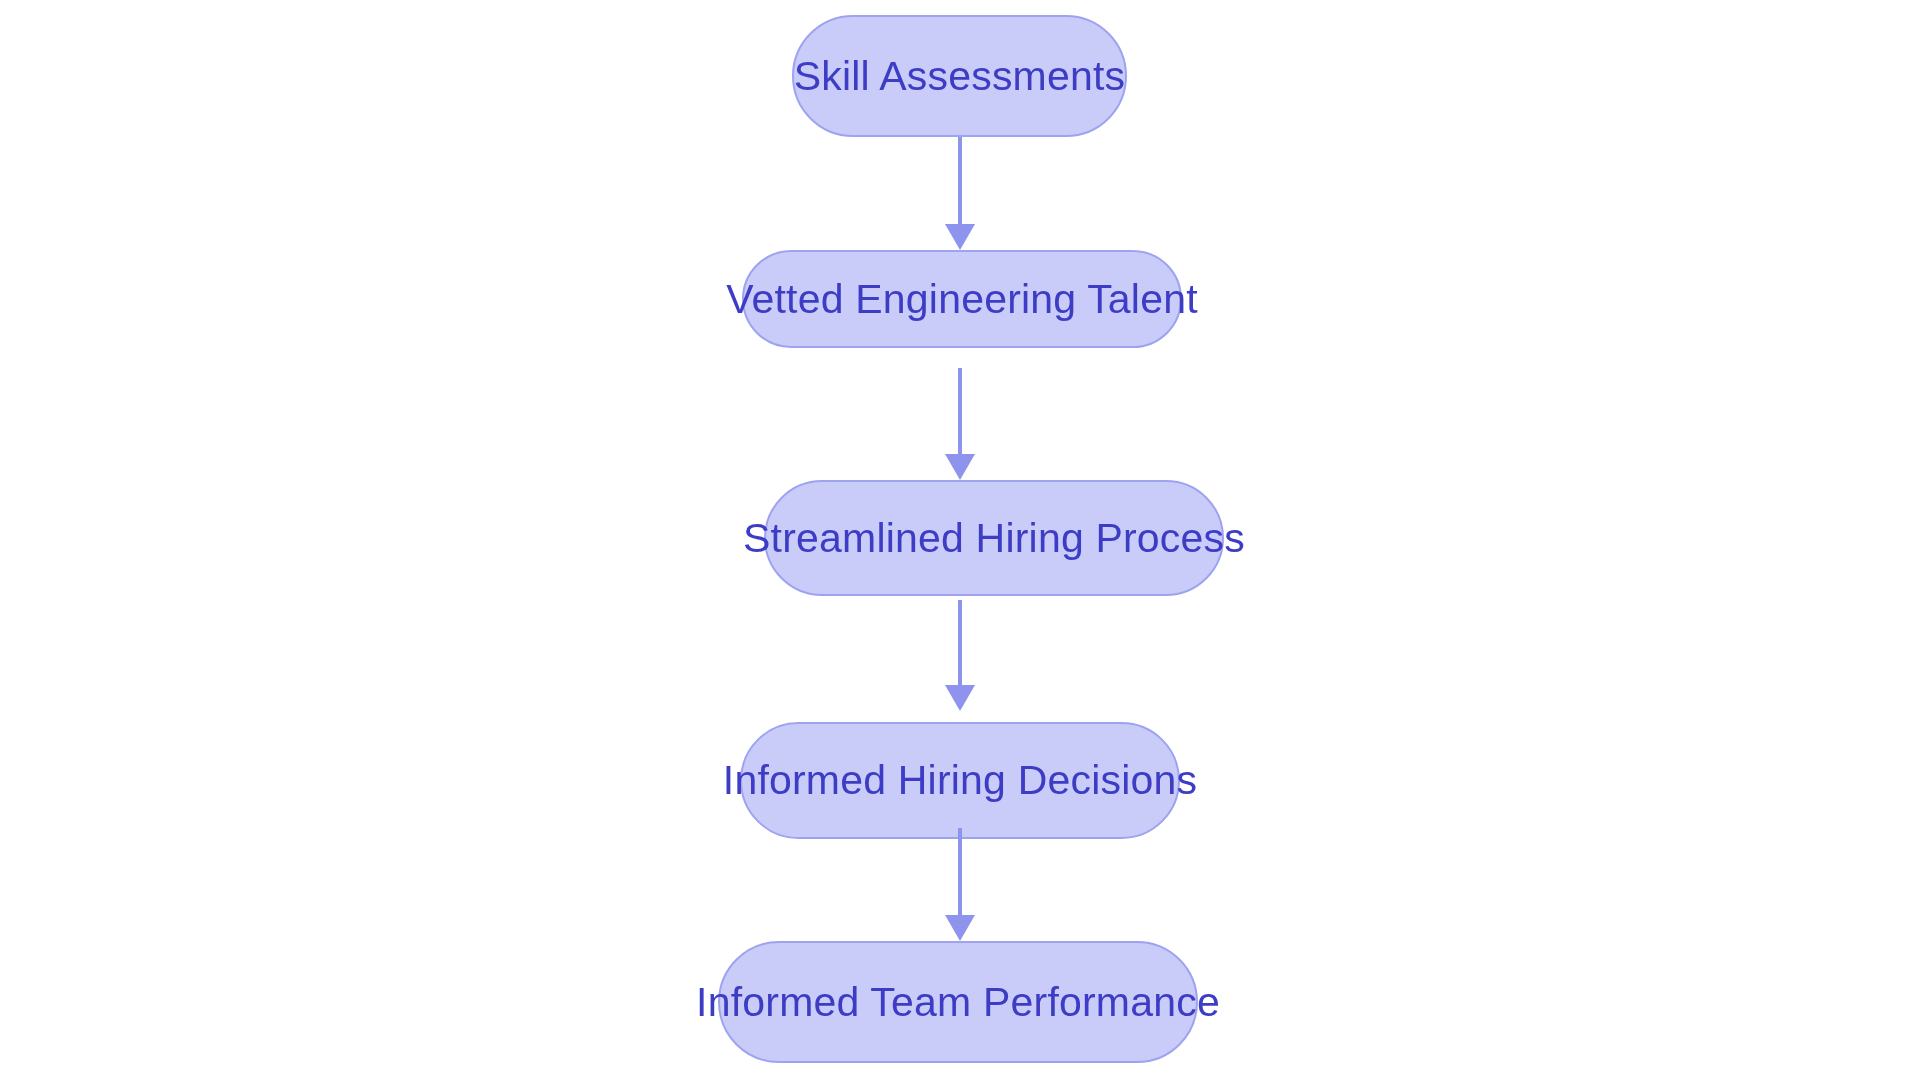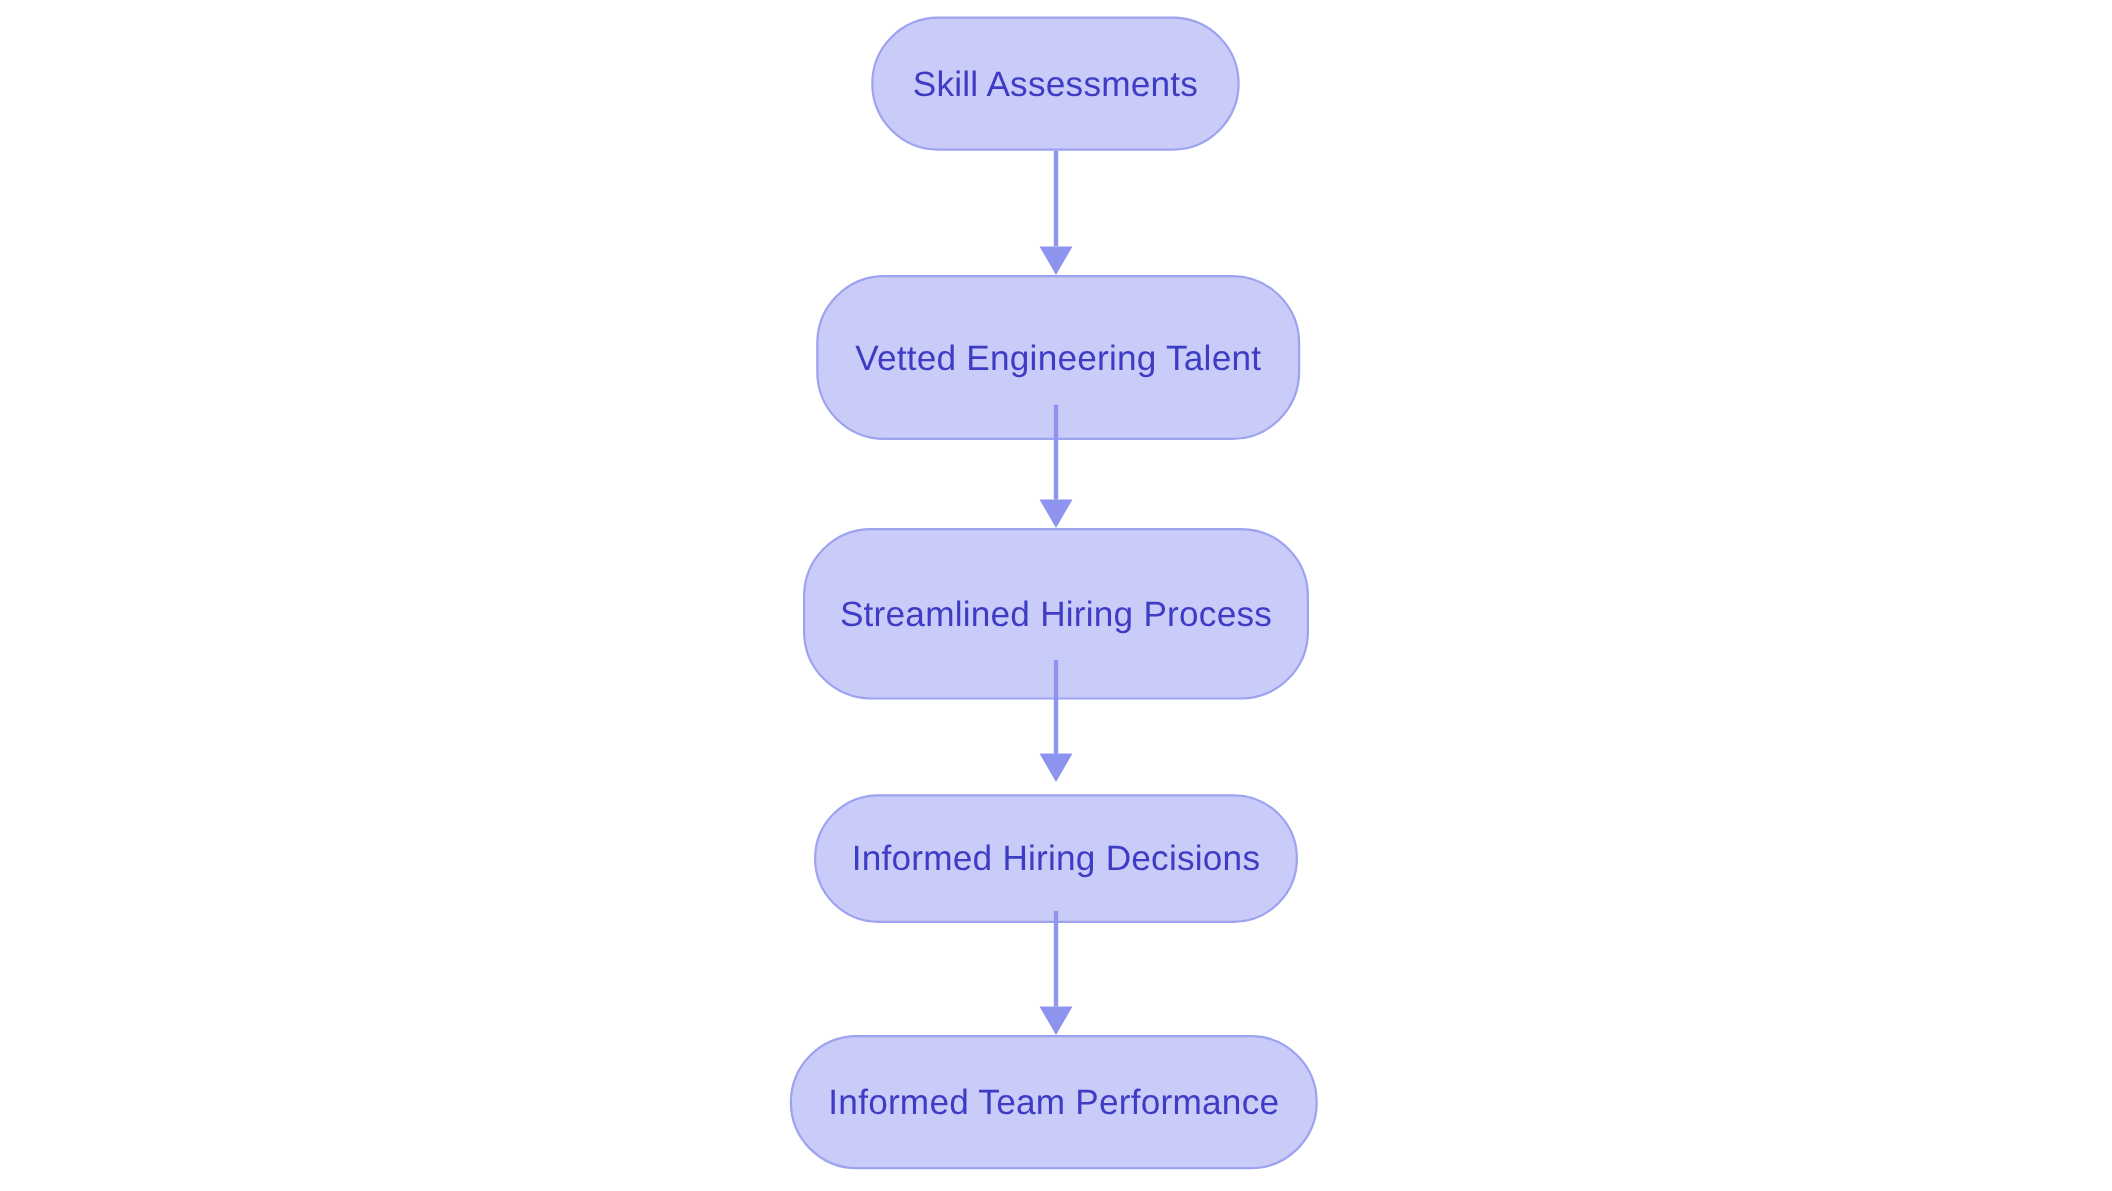--- a/index.html
+++ b/index.html
@@ -29,29 +29,29 @@
 
   .node {
     position: absolute;
     display: flex;
     align-items: center;
     justify-content: center;
     background: var(--node-fill);
     border: 2px solid var(--node-border);
     border-radius: 62px;
     color: var(--node-text);
-    font-size: 32px;
+    font-size: 41px;
     letter-spacing: 0.2px;
     text-align: center;
     white-space: nowrap;
   }
 
   .n1 { left: 792px; top:  15px; width: 335px; height: 122px; }
-  .n2 { left: 742px; top: 250px; width: 440px; height: 150px; }
-  .n3 { left: 730px; top: 480px; width: 460px; height: 156px; }
+  .n2 { left: 742px; top: 250px; width: 440px; height: 98px; }
+  .n3 { left: 764px; top: 480px; width: 460px; height: 116px; }
   .n4 { left: 740px; top: 711px; width: 440px; height: 117px; margin-top: 11px; }
   .n5 { left: 718px; top: 941px; width: 480px; height: 122px; }
 
   .arrow {
     position: absolute;
     width: 30px;
     display: flex;
     flex-direction: column;
     align-items: center;
   }

